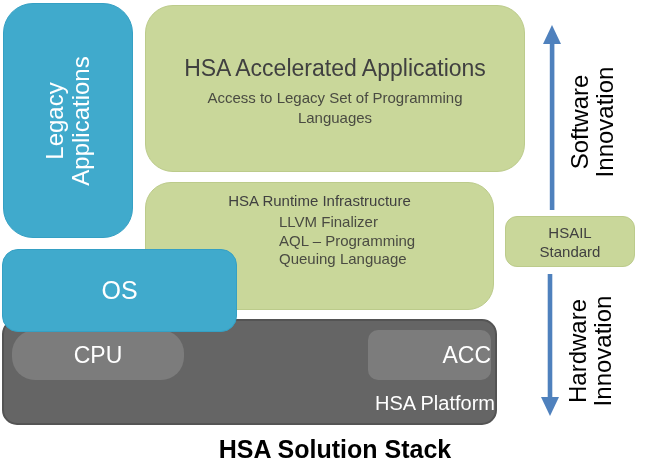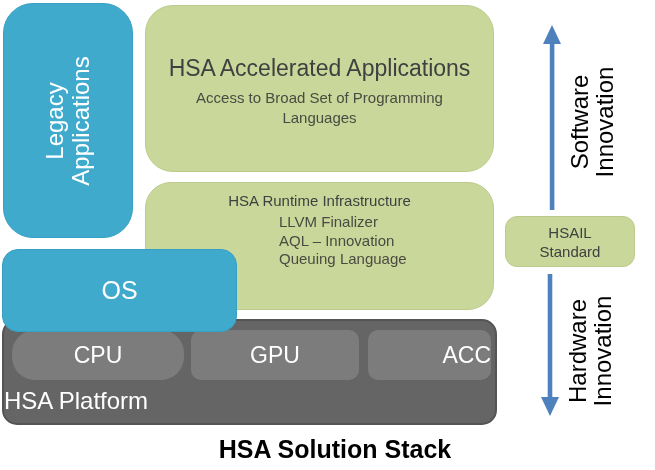--- a/index.html
+++ b/index.html
@@ -15,21 +15,21 @@
   
   .green { background:#c9d79a; border:1px solid #bccb8b; }
 
   
   #legacy { left:3px; top:3px; width:130px; height:235px; border-radius:30px;
             display:flex; align-items:center; justify-content:center; }
   #legacy .rot { transform:rotate(-90deg); color:#ffffff; font-size:24px;
                  line-height:26px; text-align:center; white-space:pre-line; }
 
   
-  #accel { left:145px; top:5px; width:349px; height:167px; border-radius:28px; }
+  #accel { left:145px; top:5px; width:380px; height:167px; border-radius:28px; }
   #accel .title { margin-top:49px; text-align:center; color:#404040; font-size:23px; }
   #accel .subtitle { margin:6px auto 0; width:270px; text-align:center;
                      color:#4a4b42; font-size:15px; line-height:20px; }
 
   
   #runtime { left:145px; top:182px; width:349px; height:128px; border-radius:26px; }
   #runtime .title { margin-top:9px; text-align:center; color:#404040; font-size:15px; }
   #runtime .items { margin:4px 0 0 133px; color:#4a4b42; font-size:15px; line-height:18.5px; }
 
   
@@ -40,21 +40,21 @@
   
   #platform { left:2px; top:319px; width:495px; height:106px; border-radius:15px;
               background:#656565; border:2px solid #545454; }
   .chip { position:absolute; top:9px; height:50px; background:#7c7c7c;
           border-radius:10px; display:flex; align-items:center; justify-content:center;
           color:#ffffff; font-size:23px; }
   #chip-cpu { left:8px;   width:172px;border-radius:23px; }
   #chip-gpu { left:187px; width:168px; }
   #chip-acc { left:364px; width:123px;justify-content:flex-end; }
   #platform .plabel { position:absolute; left:0; right:0; bottom:8px;
-                      text-align:left; color:#ffffff; font-size:24px; }
+                      text-align:right; color:#ffffff; font-size:20px; }
 
   
   .arrow-svg { position:absolute; }
   #up-arrow   { left:535px; top:18px;  width:40px; height:200px; }
   #down-arrow { left:530px; top:268px; width:40px; height:155px; }
 
   .side-label { position:absolute; display:flex; align-items:center; justify-content:center; }
   #software-label { left:552px; top:42px;  width:80px; height:160px; }
   #hardware-label { left:550px; top:271px; width:80px; height:160px; }
   .side-label .rot { transform:rotate(-90deg); color:#000000; font-size:24px;
@@ -74,42 +74,39 @@
 
 <div id="stage">
 
   <div id="legacy" class="box blue">
     <div class="rot">Legacy
 Applications</div>
   </div>
 
   <div id="accel" class="box green">
     <div class="title">HSA Accelerated Applications</div>
-    <div class="subtitle">Access to Broad Set of Programming Languages</div>
+    <div class="subtitle">Access to Legacy Set of Programming Languages</div>
   </div>
 
   <div id="runtime" class="box green">
     <div class="title">HSA Runtime Infrastructure</div>
     <div class="items">
       <div>LLVM Finalizer</div>
-      <div>AQL – Innovation</div>
+      <div>AQL – Programming</div>
       <div>Queuing Language</div>
     </div>
   </div>
 
   <div id="os" class="box blue">
     <span>OS</span>
   </div>
 
   <div id="platform" class="box">
     <div id="chip-cpu" class="chip">
       <span>CPU</span>
-    </div>
-    <div id="chip-gpu" class="chip">
-      <span>GPU</span>
     </div>
     <div id="chip-acc" class="chip">
       <span>ACC</span>
     </div>
     <div class="plabel">HSA Platform</div>
   </div>
 
   <svg id="up-arrow" class="arrow-svg" viewBox="0 0 40 200">
     <rect x="14.8" y="24" width="4.6" height="168" fill="#4f81bd"></rect>
     <polygon points="17,7 8,26 26,26" fill="#4f81bd"></polygon>

